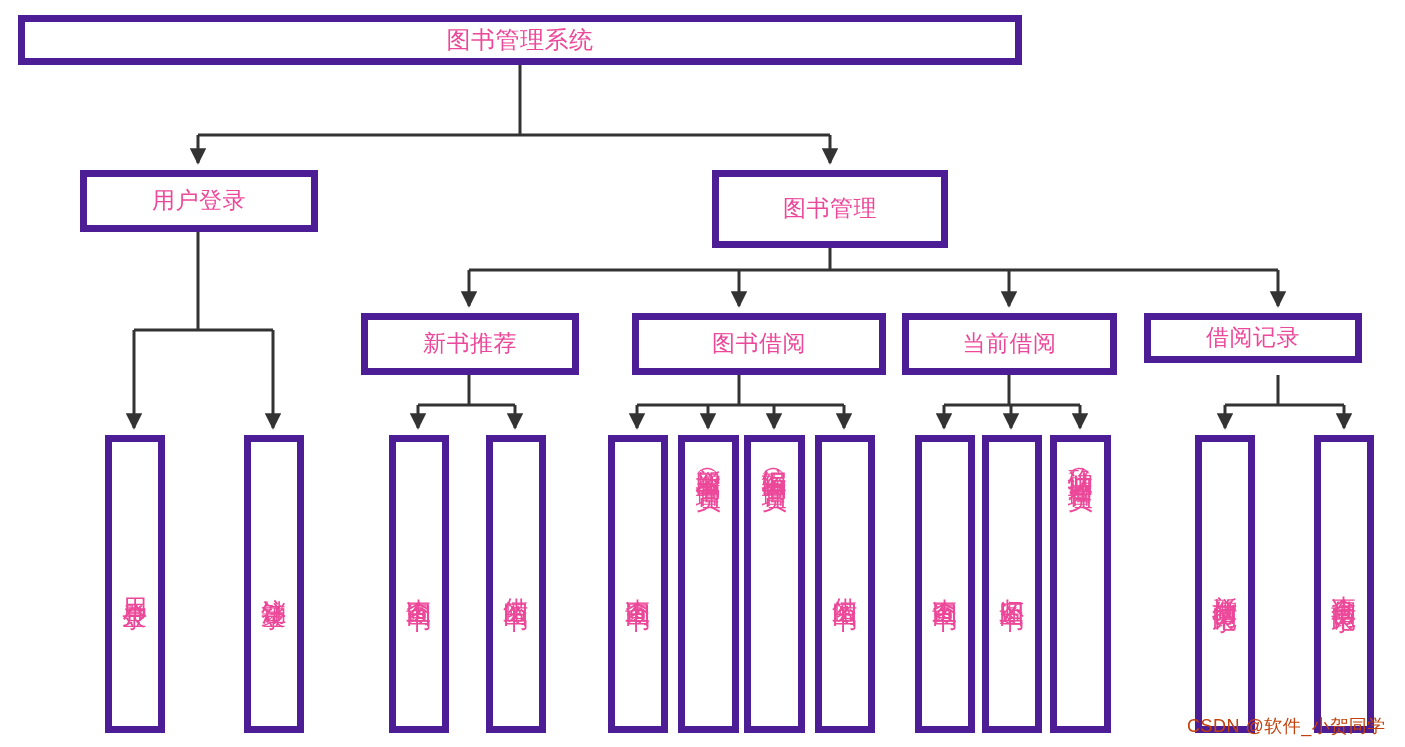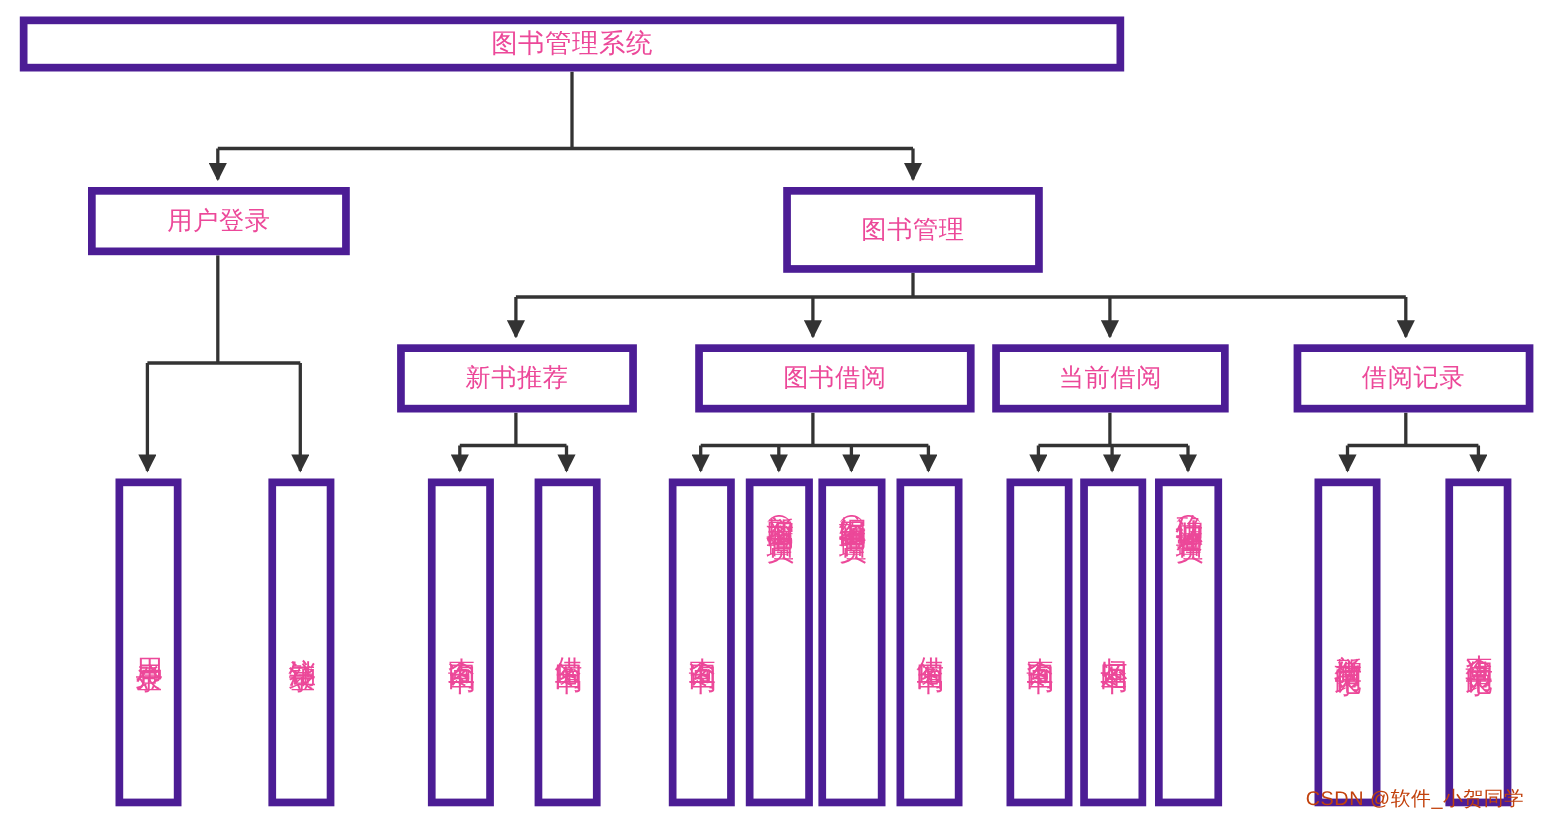--- a/index.html
+++ b/index.html
@@ -143,21 +143,21 @@
 
   <div class="node h" style="left:361px; top:313px; width:218px; height:62px;">
     <span class="lbl">新书推荐</span>
   </div>
   <div class="node h" style="left:632px; top:313px; width:254px; height:62px;">
     <span class="lbl">图书借阅</span>
   </div>
   <div class="node h" style="left:902px; top:313px; width:215px; height:62px;">
     <span class="lbl">当前借阅</span>
   </div>
-  <div class="node h" style="left:1176px; top:313px; width:218px; height:62px;">
+  <div class="node h" style="left:1144px; top:313px; width:218px; height:50px;">
     <span class="lbl">借阅记录</span>
   </div>
 
   <div class="node v" style="left:105px; top:435px; width:60px; height:298px;">
     <span class="lbl">用户登录</span>
   </div>
   <div class="node v" style="left:244px; top:435px; width:60px; height:298px;">
     <span class="lbl">注销登录</span>
   </div>
 

